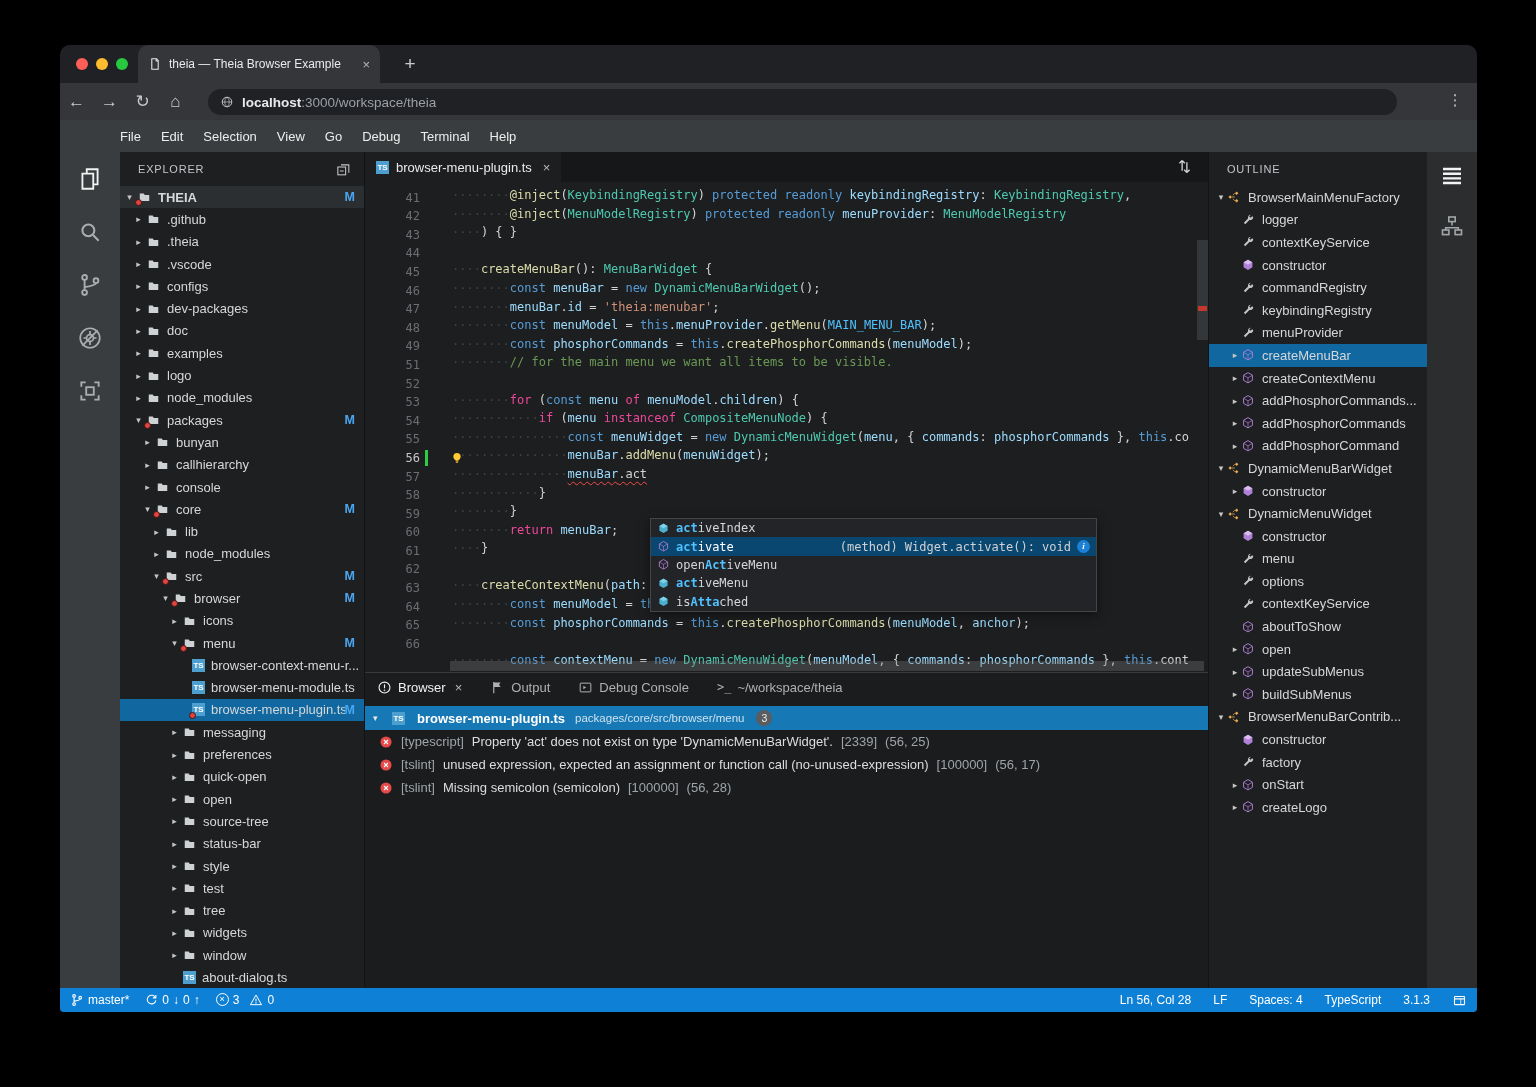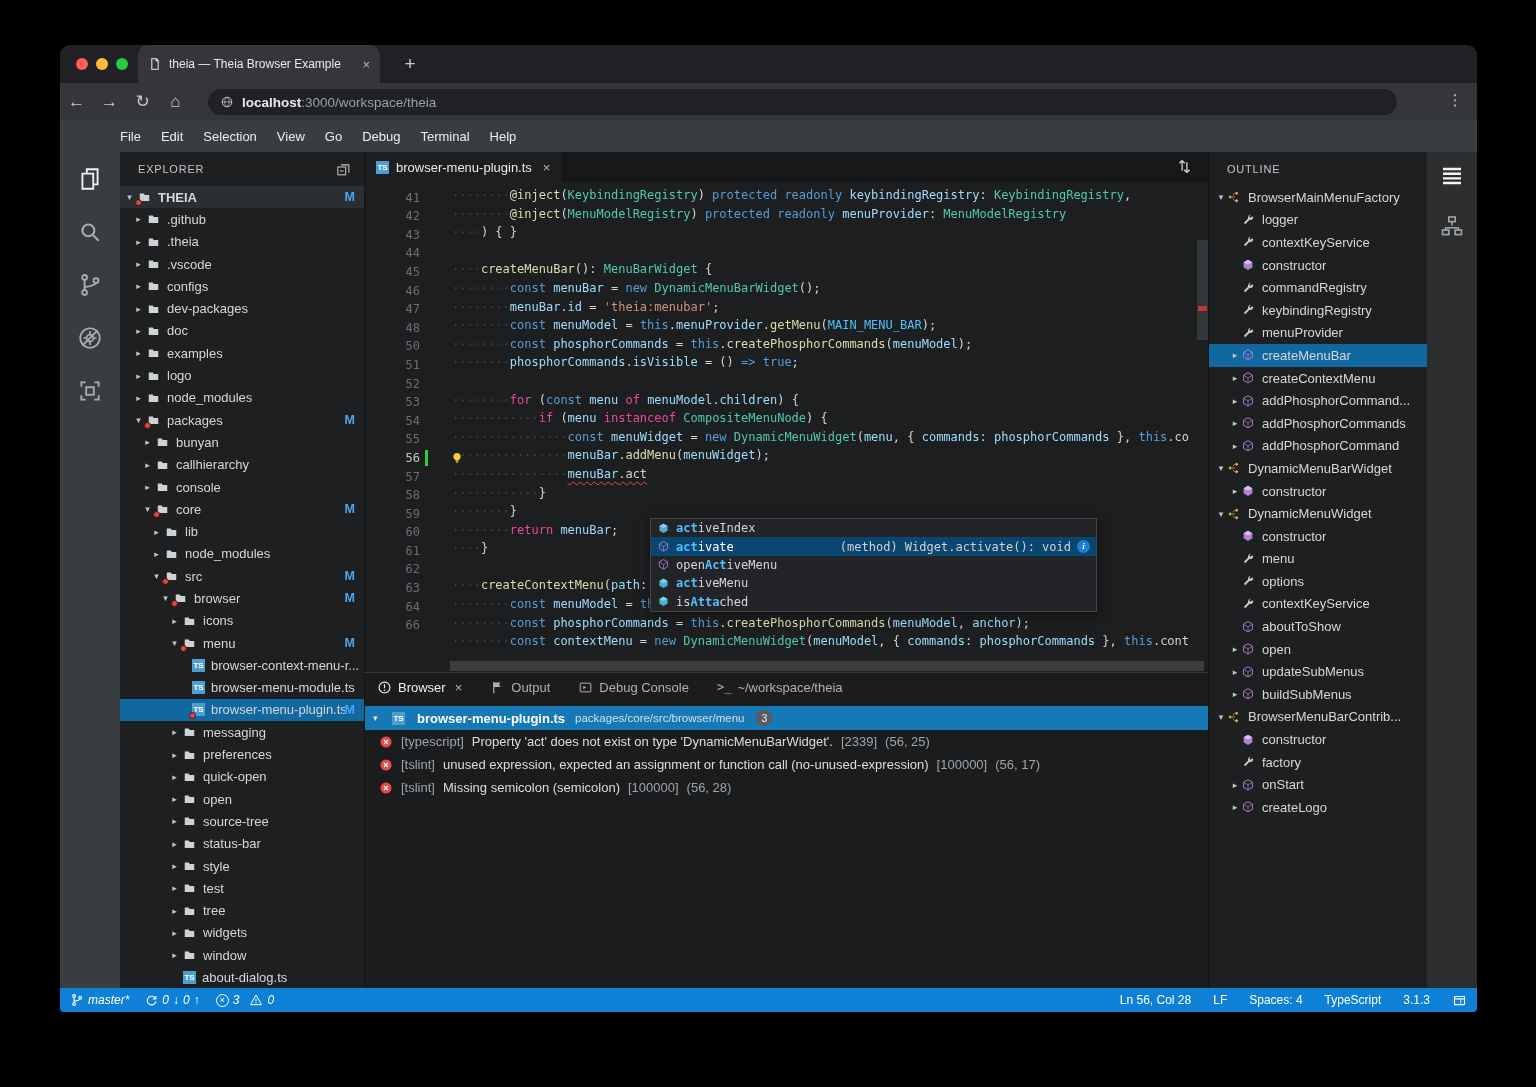--- a/index.html
+++ b/index.html
@@ -133,21 +133,21 @@
   .o-row .oic { width:14px; height:14px; margin-right:7px; flex:none; }
   .o-row .olabel { white-space:nowrap; overflow:hidden; }
 
   .rightbar { width:50px; background:#2b2d2f; display:flex; flex-direction:column;
     align-items:center; padding-top:12px; gap:26px; }
   .rb-item { width:24px; height:24px; color:#a4a7a9; }
   .rb-item.active { color:#f2f3f3; }
 
   .statusbar { height:24px; background:#0e80d6; display:flex; align-items:center;
     color:#fff; font-size:12px; padding:0 10px; }
-  .sb-group { display:flex; align-items:center; gap:4px; margin-right:16px;font-style:italic; }
+  .sb-group { display:flex; align-items:flex-start; gap:4px; margin-right:16px; }
   .sb-ic { width:14px; height:14px; display:inline-block; }
   .sb-right { margin-left:auto; display:flex; align-items:center; gap:22px; }
   .errdot { width:13px; height:13px; border-radius:50%; border:1.3px solid #fff;
     color:#fff; font-size:9px; line-height:11px; text-align:center; display:inline-block; }
 </style>
 </head>
 <body>
 
 <div class="stage">
   <div class="window">
@@ -505,39 +505,40 @@
           <div id="codelines">
               <div class="cl clip"><span class="ln"></span><span class="codetxt"><span class="ws">········</span><span class="tk-f">@inject</span><span class="tk-d">(</span><span class="tk-t">KeybindingRegistry</span><span class="tk-d">) </span><span class="tk-k">protected</span><span class="tk-d"> </span><span class="tk-k">readonly</span><span class="tk-d"> </span><span class="tk-v">keybindingRegistry</span><span class="tk-d">: </span><span class="tk-t">KeybindingRegistry</span><span class="tk-d">,</span></span></div>
               <div class="cl"><span class="ln">41</span><span class="codetxt"><span class="ws">········</span><span class="tk-f">@inject</span><span class="tk-d">(</span><span class="tk-t">MenuModelRegistry</span><span class="tk-d">) </span><span class="tk-k">protected</span><span class="tk-d"> </span><span class="tk-k">readonly</span><span class="tk-d"> </span><span class="tk-v">menuProvider</span><span class="tk-d">: </span><span class="tk-t">MenuModelRegistry</span></span></div>
               <div class="cl"><span class="ln">42</span><span class="codetxt"><span class="ws">····</span><span class="tk-d">) { }</span></span></div>
               <div class="cl"><span class="ln">43</span><span class="codetxt"></span></div>
               <div class="cl"><span class="ln">44</span><span class="codetxt"><span class="ws">····</span><span class="tk-f">createMenuBar</span><span class="tk-d">(): </span><span class="tk-t">MenuBarWidget</span><span class="tk-d"> {</span></span></div>
               <div class="cl"><span class="ln">45</span><span class="codetxt"><span class="ws">········</span><span class="tk-k">const</span><span class="tk-d"> </span><span class="tk-v">menuBar</span><span class="tk-d"> = </span><span class="tk-k">new</span><span class="tk-d"> </span><span class="tk-t">DynamicMenuBarWidget</span><span class="tk-d">();</span></span></div>
               <div class="cl"><span class="ln">46</span><span class="codetxt"><span class="ws">········</span><span class="tk-v">menuBar</span><span class="tk-d">.</span><span class="tk-v">id</span><span class="tk-d"> = </span><span class="tk-s">'theia:menubar'</span><span class="tk-d">;</span></span></div>
               <div class="cl"><span class="ln">47</span><span class="codetxt"><span class="ws">········</span><span class="tk-k">const</span><span class="tk-d"> </span><span class="tk-v">menuModel</span><span class="tk-d"> = </span><span class="tk-k">this</span><span class="tk-d">.</span><span class="tk-v">menuProvider</span><span class="tk-d">.</span><span class="tk-f">getMenu</span><span class="tk-d">(</span><span class="tk-n">MAIN_MENU_BAR</span><span class="tk-d">);</span></span></div>
               <div class="cl"><span class="ln">48</span><span class="codetxt"><span class="ws">········</span><span class="tk-k">const</span><span class="tk-d"> </span><span class="tk-v">phosphorCommands</span><span class="tk-d"> = </span><span class="tk-k">this</span><span class="tk-d">.</span><span class="tk-f">createPhosphorCommands</span><span class="tk-d">(</span><span class="tk-v">menuModel</span><span class="tk-d">);</span></span></div>
-              <div class="cl"><span class="ln">50</span><span class="codetxt"><span class="ws">········</span><span class="tk-v">phosphorCommands</span><span class="tk-d">.</span><span class="tk-v">isVisible</span><span class="tk-d"> = () </span><span class="tk-k">=&gt;</span><span class="tk-d"> </span><span class="tk-k">true</span><span class="tk-d">;</span></span></div>
+              <div class="cl"><span class="ln">49</span><span class="codetxt"><span class="ws">········</span><span class="tk-m">// for the main menu we want all items to be visible.</span></span></div>
               <div class="cl"><span class="ln">51</span><span class="codetxt"></span></div>
               <div class="cl"><span class="ln">52</span><span class="codetxt"><span class="ws">········</span><span class="tk-c">for</span><span class="tk-d"> (</span><span class="tk-k">const</span><span class="tk-d"> </span><span class="tk-v">menu</span><span class="tk-d"> </span><span class="tk-c">of</span><span class="tk-d"> </span><span class="tk-v">menuModel</span><span class="tk-d">.</span><span class="tk-v">children</span><span class="tk-d">) {</span></span></div>
               <div class="cl"><span class="ln">53</span><span class="codetxt"><span class="ws">············</span><span class="tk-c">if</span><span class="tk-d"> (</span><span class="tk-v">menu</span><span class="tk-d"> </span><span class="tk-c">instanceof</span><span class="tk-d"> </span><span class="tk-t">CompositeMenuNode</span><span class="tk-d">) {</span></span></div>
               <div class="cl"><span class="ln">54</span><span class="codetxt"><span class="ws">················</span><span class="tk-k">const</span><span class="tk-d"> </span><span class="tk-v">menuWidget</span><span class="tk-d"> = </span><span class="tk-k">new</span><span class="tk-d"> </span><span class="tk-t">DynamicMenuWidget</span><span class="tk-d">(</span><span class="tk-v">menu</span><span class="tk-d">, { </span><span class="tk-v">commands</span><span class="tk-d">: </span><span class="tk-v">phosphorCommands</span><span class="tk-d"> }, </span><span class="tk-k">this</span><span class="tk-d">.co</span></span></div>
               <div class="cl"><span class="ln">55</span><span class="codetxt"><span class="ws">················</span><span class="tk-v">menuBar</span><span class="tk-d">.</span><span class="tk-f">addMenu</span><span class="tk-d">(</span><span class="tk-v">menuWidget</span><span class="tk-d">);</span></span></div>
               <div class="cl cur"><span class="ln">56</span><div class="gbar"></div><span class="codetxt"><span class="ws">················</span><span class="tk-v sq">menuBar</span><span class="tk-d sq">.</span><span class="tk-d sq">act</span></span><span class="bulb" style="display: inline-block; width: 14px; height: 14px;"><svg viewBox="0 0 24 24" style="width: 100%; height: 100%;">
                     <circle cx="12" cy="9.5" r="6.2" fill="#ffcc33"></circle>
                     <rect x="9.3" y="15.8" width="5.4" height="2.2" rx="0.8" fill="#ffcc33"></rect>
                     <rect x="10" y="18.6" width="4" height="1.8" rx="0.8" fill="#caa028"></rect>
                   </svg></span></div>
               <div class="cl"><span class="ln">57</span><span class="codetxt"><span class="ws">············</span><span class="tk-d">}</span></span></div>
               <div class="cl"><span class="ln">58</span><span class="codetxt"><span class="ws">········</span><span class="tk-d">}</span></span></div>
               <div class="cl"><span class="ln">59</span><span class="codetxt"><span class="ws">········</span><span class="tk-c">return</span><span class="tk-d"> </span><span class="tk-v">menuBar</span><span class="tk-d">;</span></span></div>
               <div class="cl"><span class="ln">60</span><span class="codetxt"><span class="ws">····</span><span class="tk-d">}</span></span></div>
               <div class="cl"><span class="ln">61</span><span class="codetxt"></span></div>
               <div class="cl"><span class="ln">62</span><span class="codetxt"><span class="ws">····</span><span class="tk-f">createContextMenu</span><span class="tk-d">(</span><span class="tk-v">path</span><span class="tk-d">: </span><span class="tk-t">MenuPath</span><span class="tk-d">, </span><span class="tk-v">anchor</span><span class="tk-d">?: </span><span class="tk-t">Anchor</span><span class="tk-d">): </span><span class="tk-t">MenuWidget</span><span class="tk-d"> {</span></span></div>
               <div class="cl"><span class="ln">63</span><span class="codetxt"><span class="ws">········</span><span class="tk-k">const</span><span class="tk-d"> </span><span class="tk-v">menuModel</span><span class="tk-d"> = </span><span class="tk-k">this</span><span class="tk-d">.</span><span class="tk-v">menuProvider</span><span class="tk-d">.</span><span class="tk-f">getMenu</span><span class="tk-d">(</span><span class="tk-v">path</span><span class="tk-d">);</span></span></div>
               <div class="cl"><span class="ln">64</span><span class="codetxt"><span class="ws">········</span><span class="tk-k">const</span><span class="tk-d"> </span><span class="tk-v">phosphorCommands</span><span class="tk-d"> = </span><span class="tk-k">this</span><span class="tk-d">.</span><span class="tk-f">createPhosphorCommands</span><span class="tk-d">(</span><span class="tk-v">menuModel</span><span class="tk-d">, </span><span class="tk-v">anchor</span><span class="tk-d">);</span></span></div>
+              <div class="cl"><span class="ln">65</span><span class="codetxt"></span></div>
               <div class="cl"><span class="ln">66</span><span class="codetxt"><span class="ws">········</span><span class="tk-k">const</span><span class="tk-d"> </span><span class="tk-v">contextMenu</span><span class="tk-d"> = </span><span class="tk-k">new</span><span class="tk-d"> </span><span class="tk-t">DynamicMenuWidget</span><span class="tk-d">(</span><span class="tk-v">menuModel</span><span class="tk-d">, { </span><span class="tk-v">commands</span><span class="tk-d">: </span><span class="tk-v">phosphorCommands</span><span class="tk-d"> }, </span><span class="tk-k">this</span><span class="tk-d">.cont</span></span></div>
             </div>
           <div class="popup" id="popup">
               <div class="pop-row">
                 <span class="ki" style="display: inline-block; width: 13px; height: 13px;"><svg viewBox="0 0 24 24" style="width: 100%; height: 100%;">
                     <path d="M12 2.8l7.6 4.4v8.8L12 20.4l-7.6-4.4V7.2z" fill="#4ab0cd"></path>
                     <path d="M4.8 7.4L12 3l7.2 4.4L12 11.6z" fill="#7fd2ea"></path>
                   </svg></span>
                 <span><span class="hl">act</span><span>iveIndex</span></span>
               </div>
@@ -727,21 +728,21 @@
                   <path d="M4.8 7.6L12 11.8l7.2-4.2M12 11.8v8.2" stroke-width="1.2"></path>
                 </svg></span>
               <span class="olabel">createContextMenu</span>
             </div>
             <div class="o-row" style="padding-left: 20px;">
               <span class="tw" style="font-size: 9px; color: rgb(197, 197, 197);">▸</span>
               <span class="oic" style="display: inline-block; width: 14px; height: 14px;"><svg viewBox="0 0 24 24" fill="none" stroke="#b180d7" stroke-width="1.6" style="width: 100%; height: 100%;">
                   <path d="M12 2.8l7.6 4.4v8.8L12 20.4l-7.6-4.4V7.2z"></path>
                   <path d="M4.8 7.6L12 11.8l7.2-4.2M12 11.8v8.2" stroke-width="1.2"></path>
                 </svg></span>
-              <span class="olabel">addPhosphorCommand...</span>
+              <span class="olabel">addPhosphorCommands...</span>
             </div>
             <div class="o-row" style="padding-left: 20px;">
               <span class="tw" style="font-size: 9px; color: rgb(197, 197, 197);">▸</span>
               <span class="oic" style="display: inline-block; width: 14px; height: 14px;"><svg viewBox="0 0 24 24" fill="none" stroke="#b180d7" stroke-width="1.6" style="width: 100%; height: 100%;">
                   <path d="M12 2.8l7.6 4.4v8.8L12 20.4l-7.6-4.4V7.2z"></path>
                   <path d="M4.8 7.6L12 11.8l7.2-4.2M12 11.8v8.2" stroke-width="1.2"></path>
                 </svg></span>
               <span class="olabel">addPhosphorCommands</span>
             </div>
             <div class="o-row" style="padding-left: 20px;">

